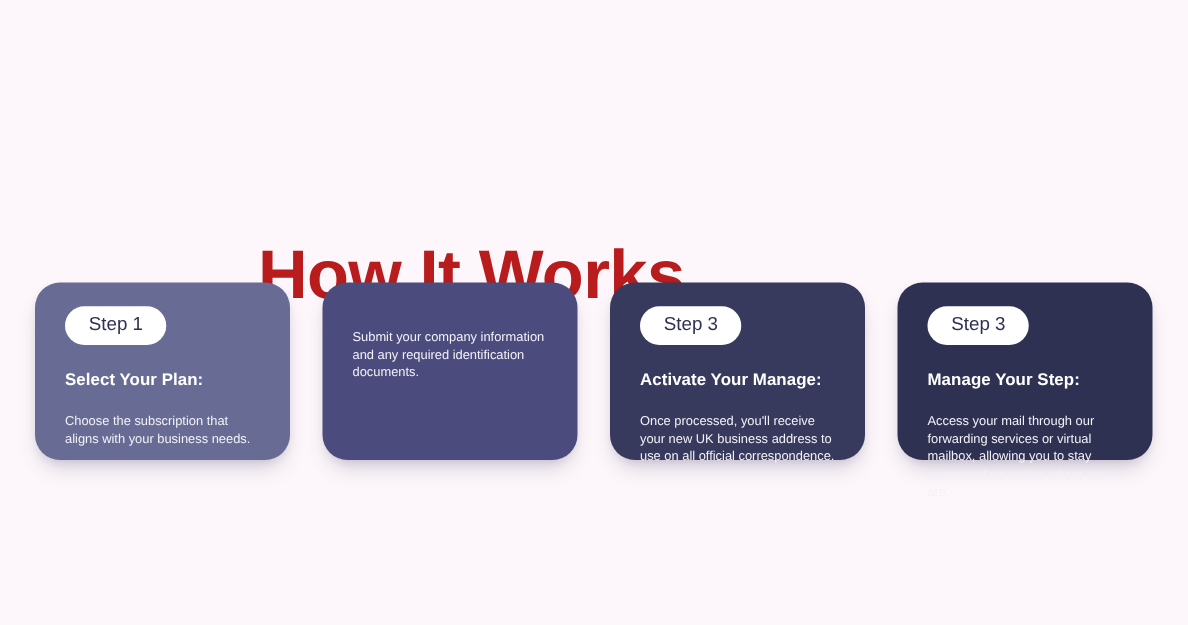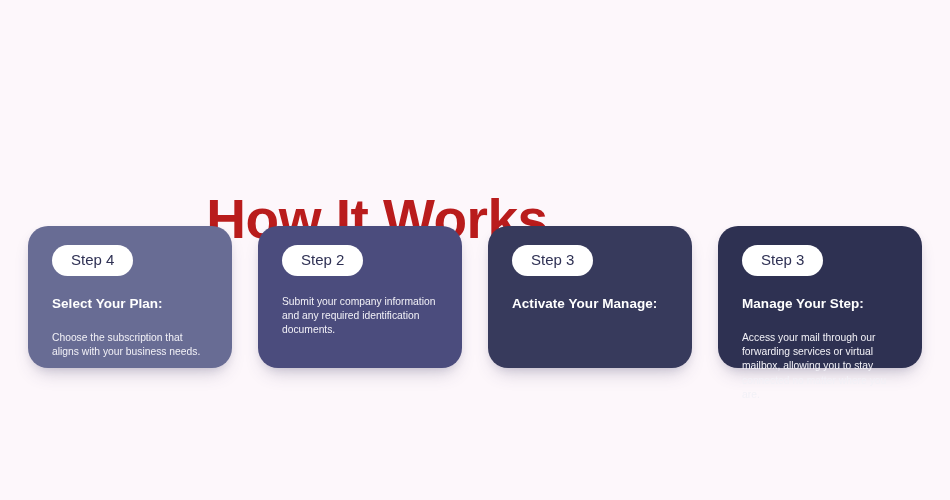--- a/index.html
+++ b/index.html
@@ -87,33 +87,33 @@
 </head>
 <body>
 
 <div class="page">
 
   <h2 class="section-title">How It Works</h2>
 
   <div class="cards-row">
 
     <div class="step-card card-1">
-      <span class="step-pill">Step 4</span>
+      <span class="step-pill">Step 1</span>
       <div class="card-heading">Select Your Plan:</div>
       <div class="card-body">Choose the subscription that aligns with your business needs.</div>
     </div>
 
     <div class="step-card card-2">
-      <span class="step-pill">Step 2</span>
       <div class="card-body">Submit your company information and any required identification documents.</div>
     </div>
 
     <div class="step-card card-3">
       <span class="step-pill">Step 3</span>
       <div class="card-heading">Activate Your Manage:</div>
+      <div class="card-body">Once processed, you'll receive your new UK business address to use on all official correspondence.</div>
     </div>
 
     <div class="step-card card-4">
       <span class="step-pill">Step 3</span>
       <div class="card-heading">Manage Your Step:</div>
       <div class="card-body">Access your mail through our forwarding services or virtual mailbox, allowing you to stay connected no matter where you are.</div>
     </div>
 
   </div>
 </div>

